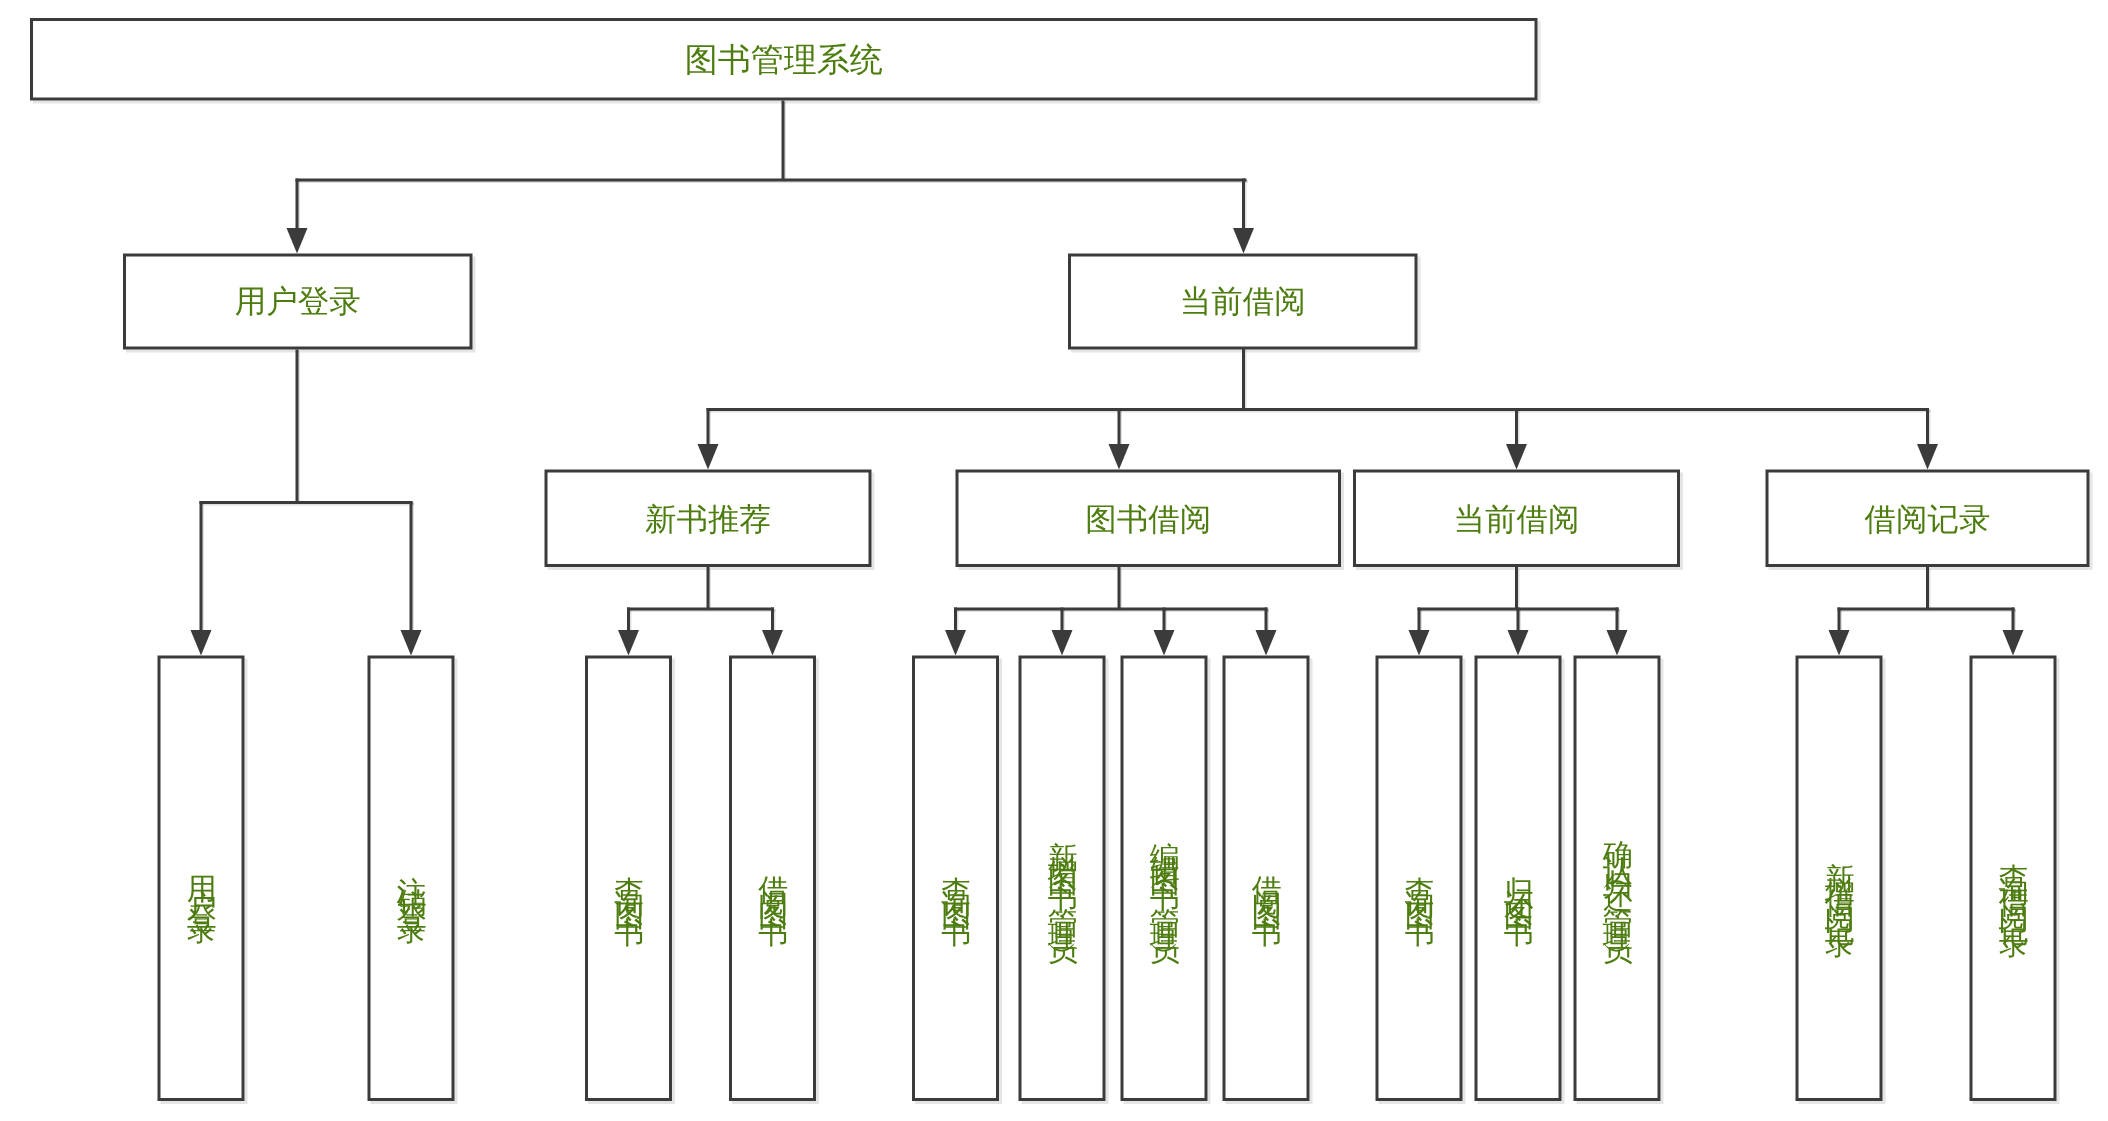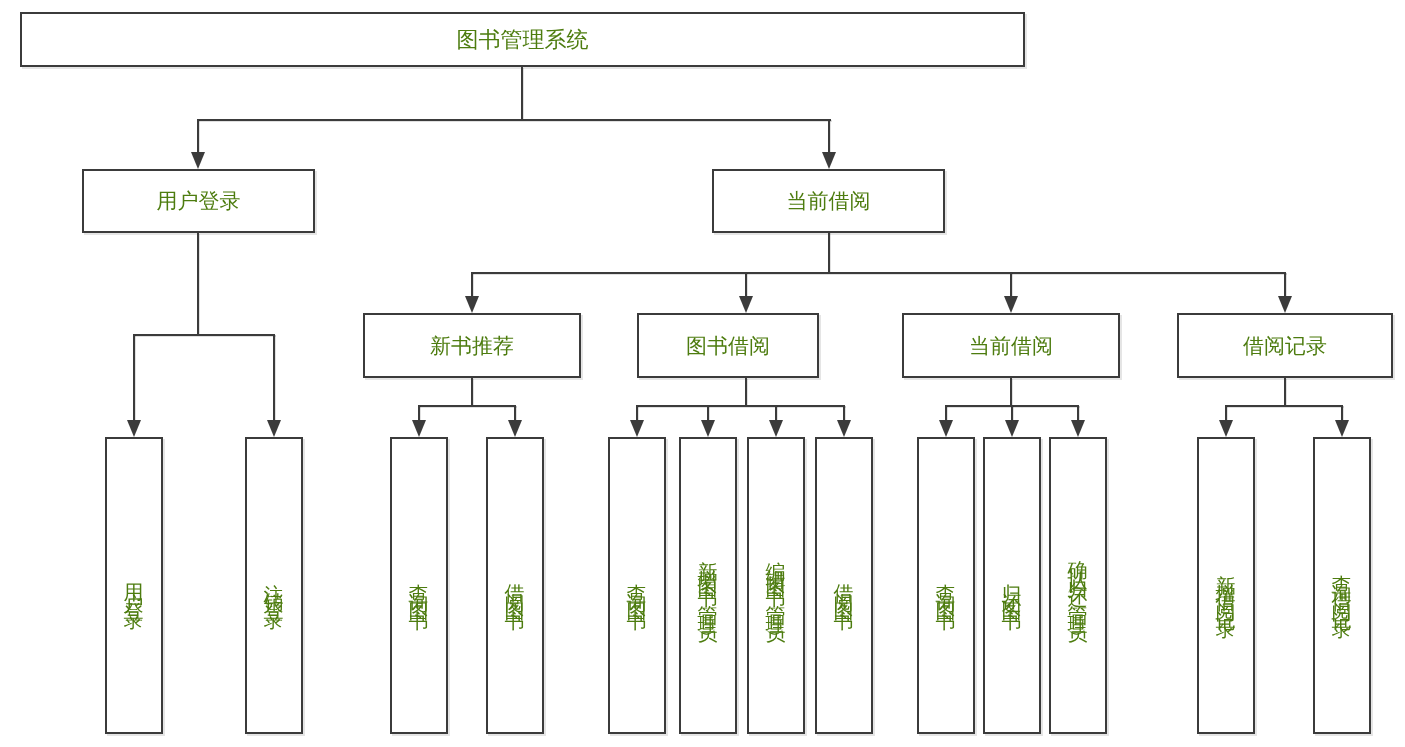--- a/index.html
+++ b/index.html
@@ -101,21 +101,21 @@
   <div class="vline" style="left:745px; top:272px; height:24px;"></div>
   <div class="arrow" style="left:739px; top:296px;"></div>
   <div class="vline" style="left:1010px; top:272px; height:24px;"></div>
   <div class="arrow" style="left:1004px; top:296px;"></div>
   <div class="vline" style="left:1284px; top:272px; height:24px;"></div>
   <div class="arrow" style="left:1278px; top:296px;"></div>
 
   <div class="node h" style="left:363px; top:313px; width:218px; height:65px;justify-content:center;">
     <span>新书推荐</span>
   </div>
-  <div class="node h" style="left:637px; top:313px; width:182px; height:65px;">
+  <div class="node h" style="left:637px; top:313px; width:257px; height:65px;">
     <span>图书借阅</span>
   </div>
   <div class="node h" style="left:902px; top:313px; width:218px; height:65px;">
     <span>当前借阅</span>
   </div>
   <div class="node h" style="left:1177px; top:313px; width:216px; height:65px;">
     <span>借阅记录</span>
   </div>
 
   <div class="vline" style="left:471px; top:378px; height:28px;"></div>

